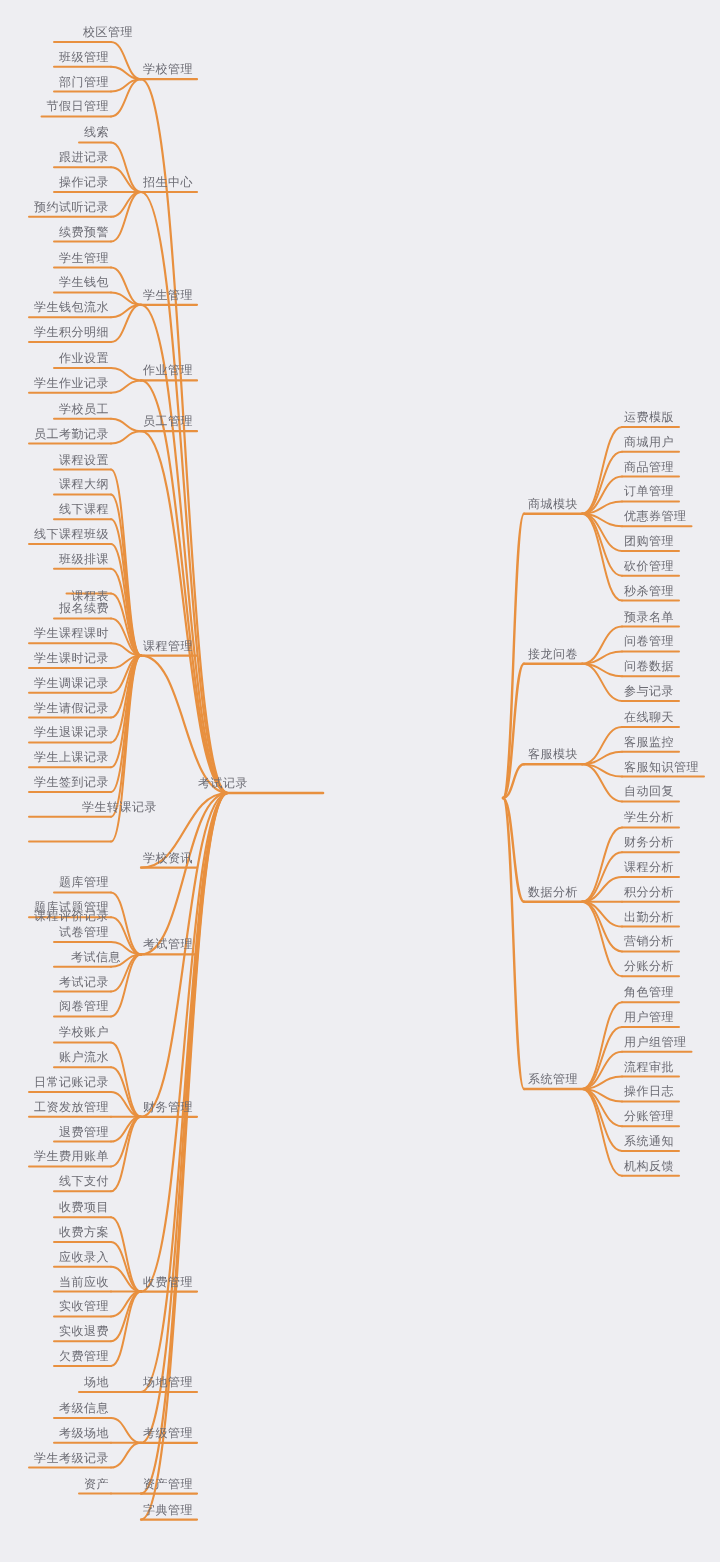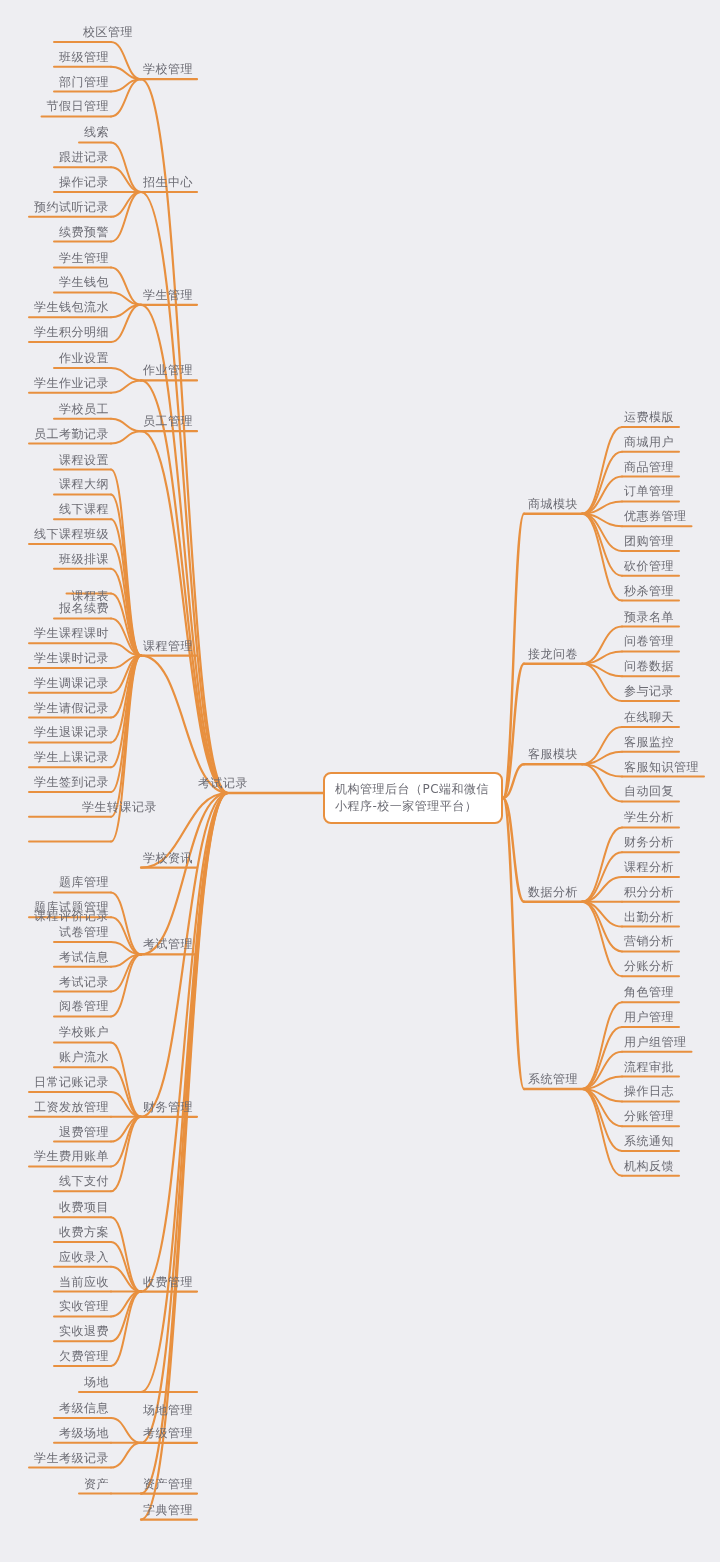--- a/index.html
+++ b/index.html
@@ -257,21 +257,20 @@
       <path d="M622,1101.3999999999992 L679,1101.3999999999992" fill="none" stroke="#e8903f" stroke-width="2" stroke-linecap="round"></path>
       <path d="M582,1088.999999999999 C602,1088.999999999999 602,1101.3999999999992 622,1101.3999999999992" fill="none" stroke="#e8903f" stroke-width="2" stroke-linecap="round"></path>
       <path d="M622,1126.1999999999991 L679,1126.1999999999991" fill="none" stroke="#e8903f" stroke-width="2" stroke-linecap="round"></path>
       <path d="M582,1088.999999999999 C602,1088.999999999999 602,1126.1999999999991 622,1126.1999999999991" fill="none" stroke="#e8903f" stroke-width="2" stroke-linecap="round"></path>
       <path d="M622,1150.999999999999 L679,1150.999999999999" fill="none" stroke="#e8903f" stroke-width="2" stroke-linecap="round"></path>
       <path d="M582,1088.999999999999 C602,1088.999999999999 602,1150.999999999999 622,1150.999999999999" fill="none" stroke="#e8903f" stroke-width="2" stroke-linecap="round"></path>
       <path d="M622,1175.799999999999 L679,1175.799999999999" fill="none" stroke="#e8903f" stroke-width="2" stroke-linecap="round"></path>
       <path d="M582,1088.999999999999 C602,1088.999999999999 602,1175.799999999999 622,1175.799999999999" fill="none" stroke="#e8903f" stroke-width="2" stroke-linecap="round"></path>
     </svg>
 
-  <div class="root" id="root-node" style="left: 323px; top: 772px; width: 180px; min-height: 52px;">机构管理后台（PC端和微信小程序-校一家管理平台）</div>
 <div class="node lvl2" style="top: 62.2px; left: 143px;">学校管理</div>
     <div class="node lvl3" style="top: 25px; left: 59px; margin-left: 24px;">校区管理</div>
     <div class="node lvl3" style="top: 49.8px; left: 59px;">班级管理</div>
     <div class="node lvl3" style="top: 74.6px; left: 59px;">部门管理</div>
     <div class="node lvl3" style="top: 99.4px; left: 46.5px;">节假日管理</div>
     <div class="node lvl2" style="top: 175px; left: 143px;">招生中心</div>
     <div class="node lvl3" style="top: 125.4px; left: 84px;">线索</div>
     <div class="node lvl3" style="top: 150.2px; left: 59px;">跟进记录</div>
     <div class="node lvl3" style="top: 175px; left: 59px;">操作记录</div>
     <div class="node lvl3" style="top: 199.8px; left: 34px;">预约试听记录</div>
@@ -302,40 +301,40 @@
     <div class="node lvl3" style="top: 725.4px; left: 34px;">学生退课记录</div>
     <div class="node lvl3" style="top: 750.2px; left: 34px;">学生上课记录</div>
     <div class="node lvl3" style="top: 775px; left: 34px;">学生签到记录</div>
     <div class="node lvl3" style="top: 799.8px; left: 34px; margin-left: 48px;">学生转课记录</div>
     <div class="node lvl3" style="top: 864px; left: 34px; margin-top: 45px;">课程评价记录</div>
     <div class="node lvl2" style="top: 850.6px; left: 143px;">学校资讯</div>
     <div class="node lvl2" style="top: 937.4px; left: 143px;">考试管理</div>
     <div class="node lvl3" style="top: 875.4px; left: 59px;">题库管理</div>
     <div class="node lvl3" style="top: 900.2px; left: 34px;">题库试题管理</div>
     <div class="node lvl3" style="top: 925px; left: 59px;">试卷管理</div>
-    <div class="node lvl3" style="top: 949.8px; left: 59px;">考试信息</div>
+    <div class="node lvl3" style="top: 949.8px; left: 71px;">考试信息</div>
     <div class="node lvl3" style="top: 974.6px; left: 59px;">考试记录</div>
     <div class="node lvl3" style="top: 999.4px; left: 59px;">阅卷管理</div>
     <div class="node lvl2" style="top: 1099.8px; left: 143px;">财务管理</div>
     <div class="node lvl3" style="top: 1025.4px; left: 59px;">学校账户</div>
     <div class="node lvl3" style="top: 1050.2px; left: 59px;">账户流水</div>
     <div class="node lvl3" style="top: 1075px; left: 34px;">日常记账记录</div>
     <div class="node lvl3" style="top: 1099.8px; left: 34px;">工资发放管理</div>
     <div class="node lvl3" style="top: 1124.6px; left: 59px;">退费管理</div>
     <div class="node lvl3" style="top: 1149.4px; left: 34px;">学生费用账单</div>
     <div class="node lvl3" style="top: 1174.2px; left: 59px;">线下支付</div>
     <div class="node lvl2" style="top: 1274.6px; left: 143px;">收费管理</div>
     <div class="node lvl3" style="top: 1200.2px; left: 59px;">收费项目</div>
     <div class="node lvl3" style="top: 1225px; left: 59px;">收费方案</div>
     <div class="node lvl3" style="top: 1249.8px; left: 59px;">应收录入</div>
     <div class="node lvl3" style="top: 1274.6px; left: 59px;">当前应收</div>
     <div class="node lvl3" style="top: 1299.4px; left: 59px;">实收管理</div>
     <div class="node lvl3" style="top: 1324.2px; left: 59px;">实收退费</div>
     <div class="node lvl3" style="top: 1349px; left: 59px;">欠费管理</div>
-    <div class="node lvl2" style="top: 1375px; left: 143px; margin-top: 28px;">场地管理</div>
+    <div class="node lvl2" style="top: 1375px; left: 143px;">场地管理</div>
     <div class="node lvl3" style="top: 1375px; left: 84px;">场地</div>
     <div class="node lvl2" style="top: 1425.8px; left: 143px;">考级管理</div>
     <div class="node lvl3" style="top: 1401px; left: 59px;">考级信息</div>
     <div class="node lvl3" style="top: 1425.8px; left: 59px;">考级场地</div>
     <div class="node lvl3" style="top: 1450.6px; left: 34px;">学生考级记录</div>
     <div class="node lvl2" style="top: 1476.6px; left: 143px;">资产管理</div>
     <div class="node lvl3" style="top: 1476.6px; left: 84px;">资产</div>
     <div class="node lvl2" style="top: 1502.6px; left: 143px;">字典管理</div>
     <div class="node lvl1" style="top: 776px; left: 198px;">考试记录</div>
     <div class="node lvl2" style="top: 496.8px; left: 528px;">商城模块</div>

